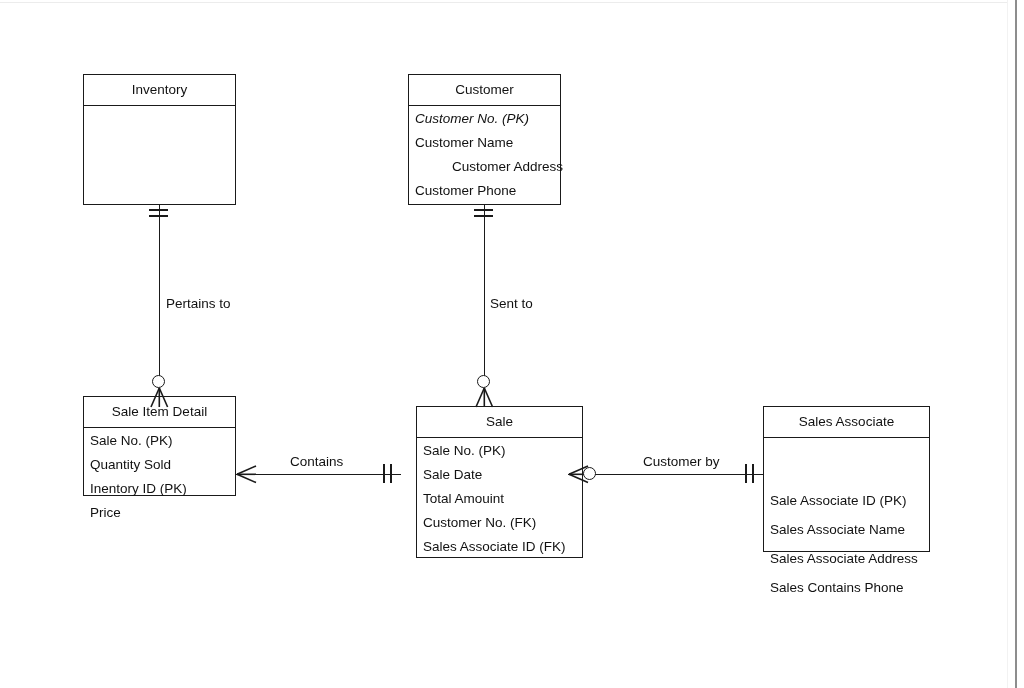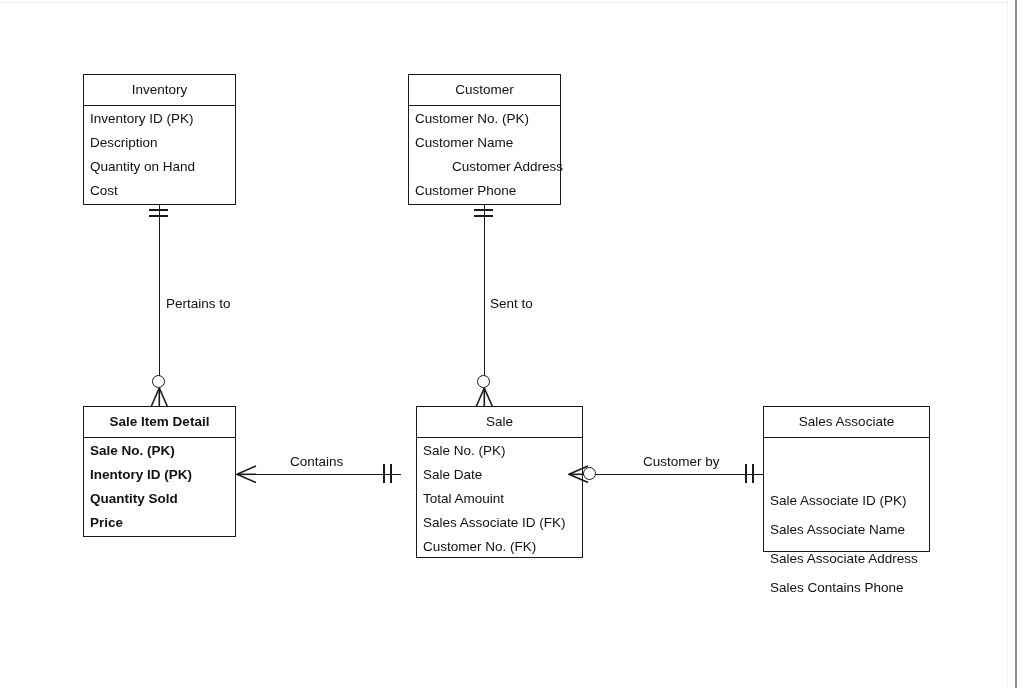--- a/index.html
+++ b/index.html
@@ -129,56 +129,50 @@
 <body>
 
 <div id="canvas">
 
   <div class="page-edge-top"></div>
   <div class="page-edge-right"></div>
   <div class="page-edge-right2"></div>
 
   <div class="entity" style="left:83px; top:74px; width:153px; height:131px;">
     <div class="entity-header" style="height:31px;">Inventory</div>
-    <div class="entity-attrs">
-      <div class="attr" style="height:24px;">Inventory ID (PK)</div>
-      <div class="attr" style="height:24px;">Description</div>
-      <div class="attr" style="height:24px;">Quantity on Hand</div>
-      <div class="attr" style="height:24px;">Cost</div>
-    </div>
   </div>
 
   <div class="entity" style="left:408px; top:74px; width:153px; height:131px;">
     <div class="entity-header" style="height:31px;">Customer</div>
     <div class="entity-attrs">
-      <div class="attr" style="height:24px;">Customer No. (PK)</div>
+      <div class="attr" style="height:24px;font-style:italic;">Customer No. (PK)</div>
       <div class="attr" style="height:24px;">Customer Name</div>
       <div class="attr" style="height:24px;margin-left:37px;">Customer Address</div>
       <div class="attr" style="height:24px;">Customer Phone</div>
     </div>
   </div>
 
-  <div class="entity" style="left:83px; top:406px; width:153px; height:131px;font-weight:bold;">
+  <div class="entity" style="left:83px; top:396px; width:153px; height:100px;">
     <div class="entity-header" style="height:31px;">Sale Item Detail</div>
     <div class="entity-attrs">
       <div class="attr" style="height:24px;">Sale No. (PK)</div>
+      <div class="attr" style="height:24px;">Quantity Sold</div>
       <div class="attr" style="height:24px;">Inentory ID (PK)</div>
-      <div class="attr" style="height:24px;">Quantity Sold</div>
       <div class="attr" style="height:24px;">Price</div>
     </div>
   </div>
 
   <div class="entity" style="left:416px; top:406px; width:167px; height:152px;">
     <div class="entity-header" style="height:31px;">Sale</div>
     <div class="entity-attrs">
       <div class="attr" style="height:24px;">Sale No. (PK)</div>
       <div class="attr" style="height:24px;">Sale Date</div>
       <div class="attr" style="height:24px;">Total Amouint</div>
+      <div class="attr" style="height:24px;">Customer No. (FK)</div>
       <div class="attr" style="height:24px;">Sales Associate ID (FK)</div>
-      <div class="attr" style="height:24px;">Customer No. (FK)</div>
     </div>
   </div>
 
   <div class="entity" style="left:763px; top:406px; width:167px; height:146px;">
     <div class="entity-header" style="height:31px;">Sales Associate</div>
     <div class="entity-attrs">
       <div class="attr" style="height:29px;margin-top:48px;">Sale Associate ID (PK)</div>
       <div class="attr" style="height:29px;">Sales Associate Name</div>
       <div class="attr" style="height:29px;">Sales Associate Address</div>
       <div class="attr" style="height:29px;">Sales Contains Phone</div>

